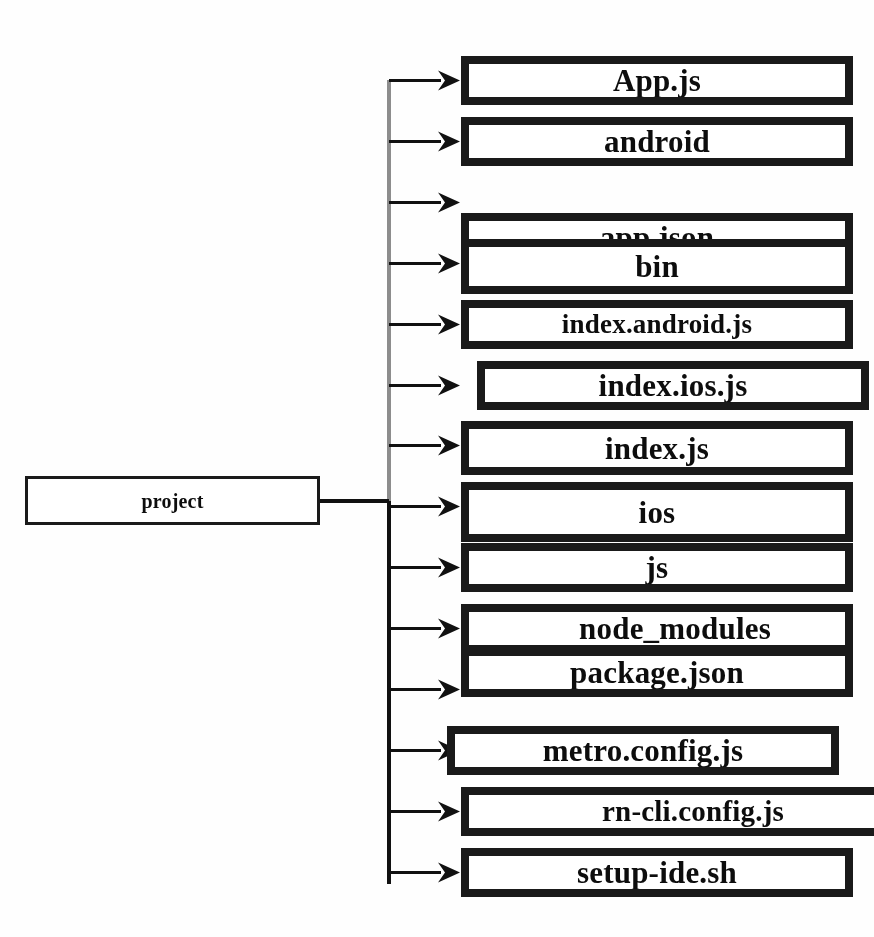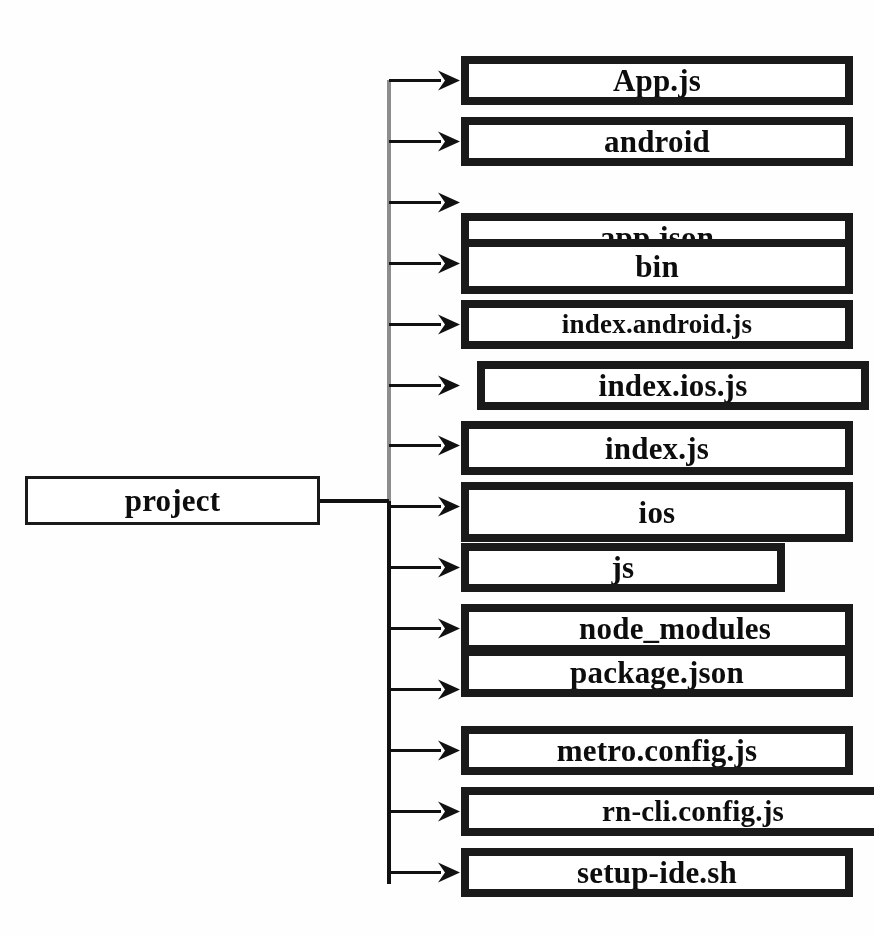--- a/index.html
+++ b/index.html
@@ -41,21 +41,21 @@
     font-size: 31px;
     line-height: 1;
     color: #0d0d0d;
     letter-spacing: 0.2px;
     white-space: nowrap;
   }
   .root-box {
     border-width: 3px;
   }
   .root-label {
-    font-size: 31px;
+    font-size: 20px;
   }
 </style>
 </head>
 <body>
 
 <div id="diagram-root">
 
   <svg id="diagram-svg" viewBox="0 0 874 937" xmlns="http://www.w3.org/2000/svg" aria-hidden="true">
       <line x1="389" y1="80" x2="389" y2="500.5" stroke="#8d8d8d" stroke-width="4.5" shape-rendering="crispEdges"></line>
       <line x1="389" y1="500.5" x2="389" y2="884" stroke="#111111" stroke-width="4.5" shape-rendering="crispEdges"></line>
@@ -111,30 +111,30 @@
       </div>
       <div class="node-box" style="left: 461px; top: 361px; width: 392px; height: 49px; border-color: rgb(26, 26, 26); margin-left: 16px;">
         <span class="node-label">index.ios.js</span>
       </div>
       <div class="node-box" style="left: 461px; top: 421px; width: 392px; height: 54px; border-color: rgb(26, 26, 26);">
         <span class="node-label">index.js</span>
       </div>
       <div class="node-box" style="left: 461px; top: 482px; width: 392px; height: 60px; border-color: rgb(26, 26, 26);">
         <span class="node-label">ios</span>
       </div>
-      <div class="node-box" style="left: 461px; top: 543px; width: 324px; height: 49px; border-color: rgb(26, 26, 26);">
+      <div class="node-box" style="left: 461px; top: 543px; width: 392px; height: 49px; border-color: rgb(26, 26, 26);">
         <span class="node-label">js</span>
       </div>
       <div class="node-box" style="left: 461px; top: 604px; width: 392px; height: 49px; border-color: rgb(26, 26, 26); padding-left: 36px;">
         <span class="node-label">node_modules</span>
       </div>
       <div class="node-box" style="left: 461px; top: 648px; width: 392px; height: 49px; border-color: rgb(26, 26, 26);">
         <span class="node-label">package.json</span>
       </div>
-      <div class="node-box" style="left: 461px; top: 726px; width: 392px; height: 49px; border-color: rgb(26, 26, 26);">
+      <div class="node-box" style="left: 447px; top: 726px; width: 392px; height: 49px; border-color: rgb(26, 26, 26);">
         <span class="node-label">metro.config.js</span>
       </div>
       <div class="node-box" style="left: 461px; top: 787px; width: 464px; height: 49px; border-color: rgb(26, 26, 26);">
         <span class="node-label" style="font-size: 29px;">rn-cli.config.js</span>
       </div>
       <div class="node-box" style="left: 461px; top: 848px; width: 392px; height: 49px; border-color: rgb(26, 26, 26);">
         <span class="node-label">setup-ide.sh</span>
       </div>
     </div>
 

